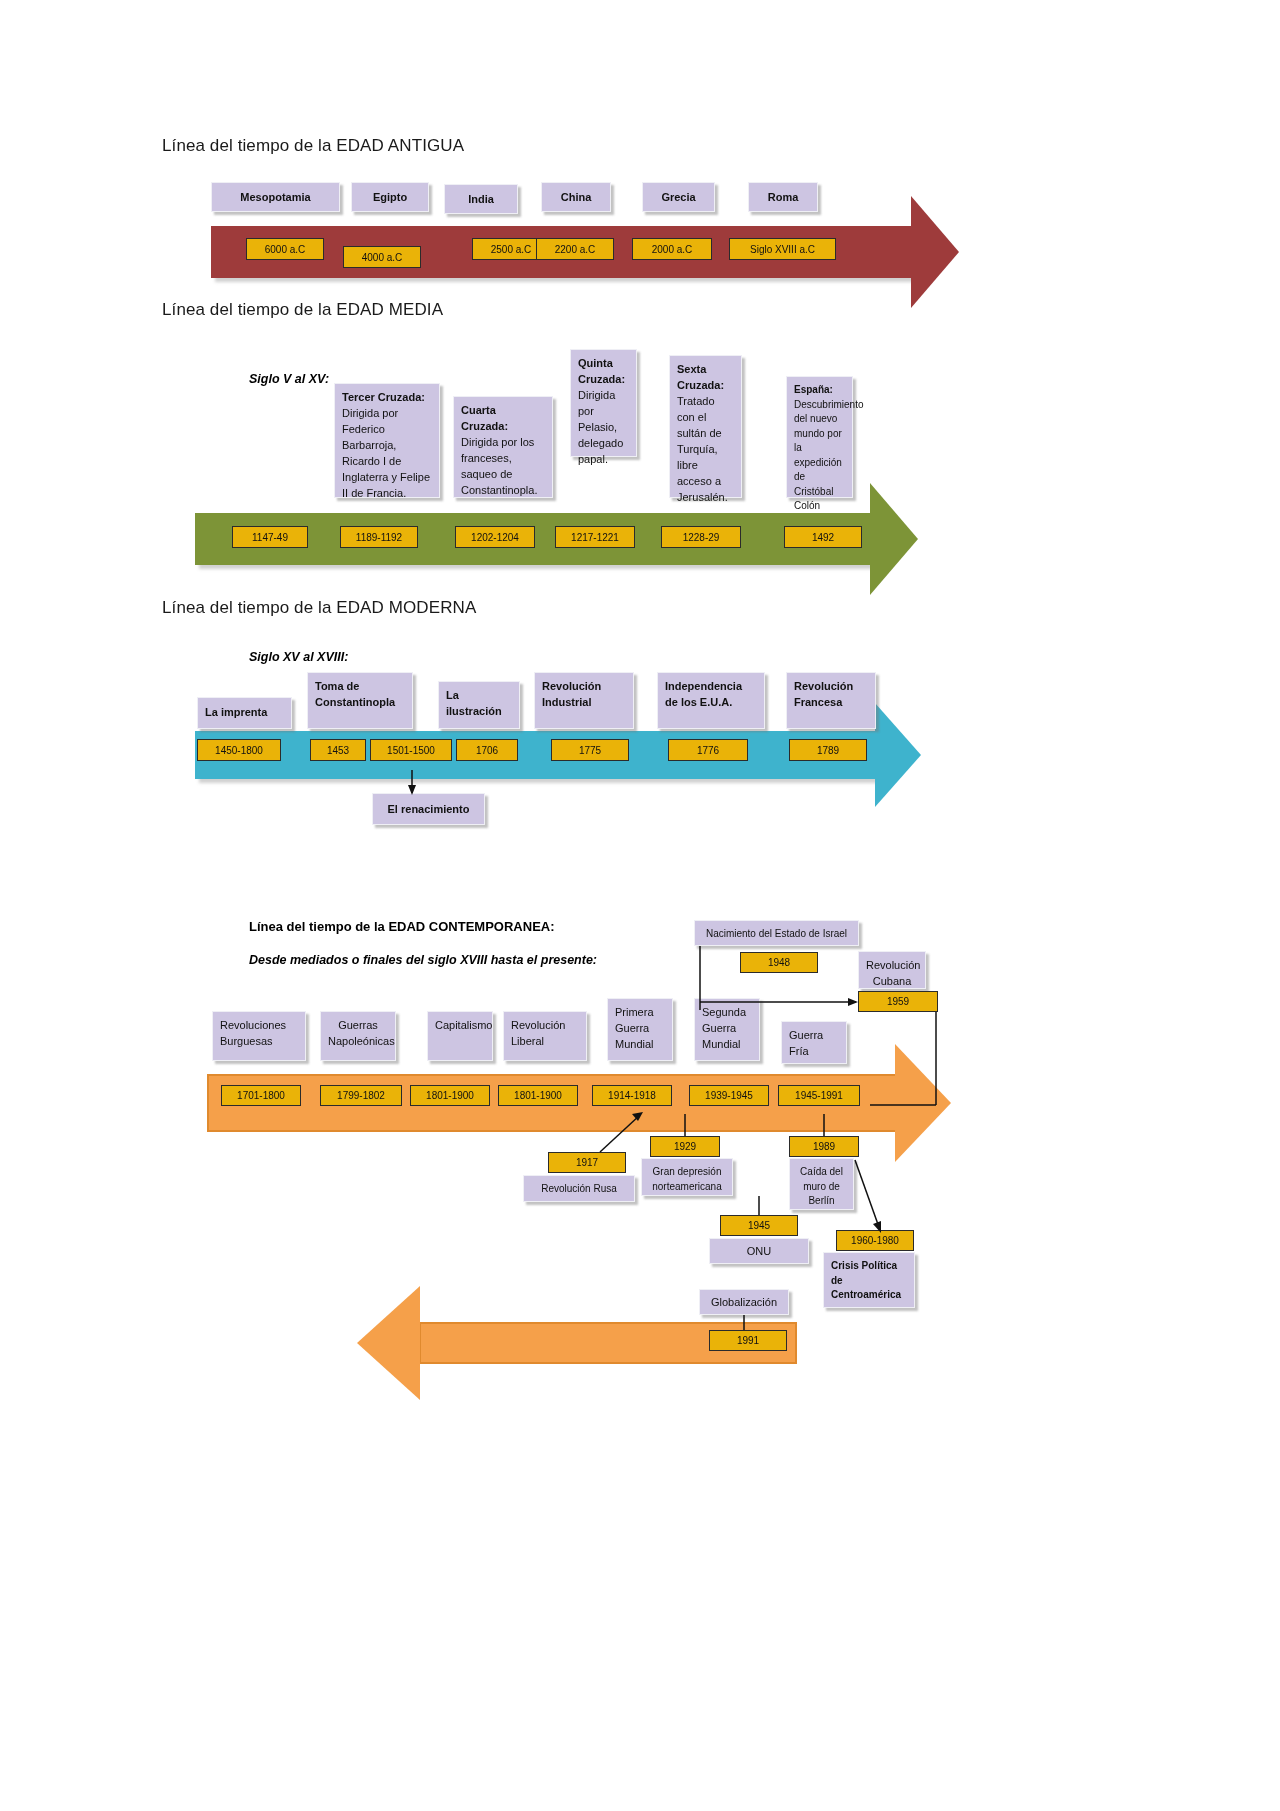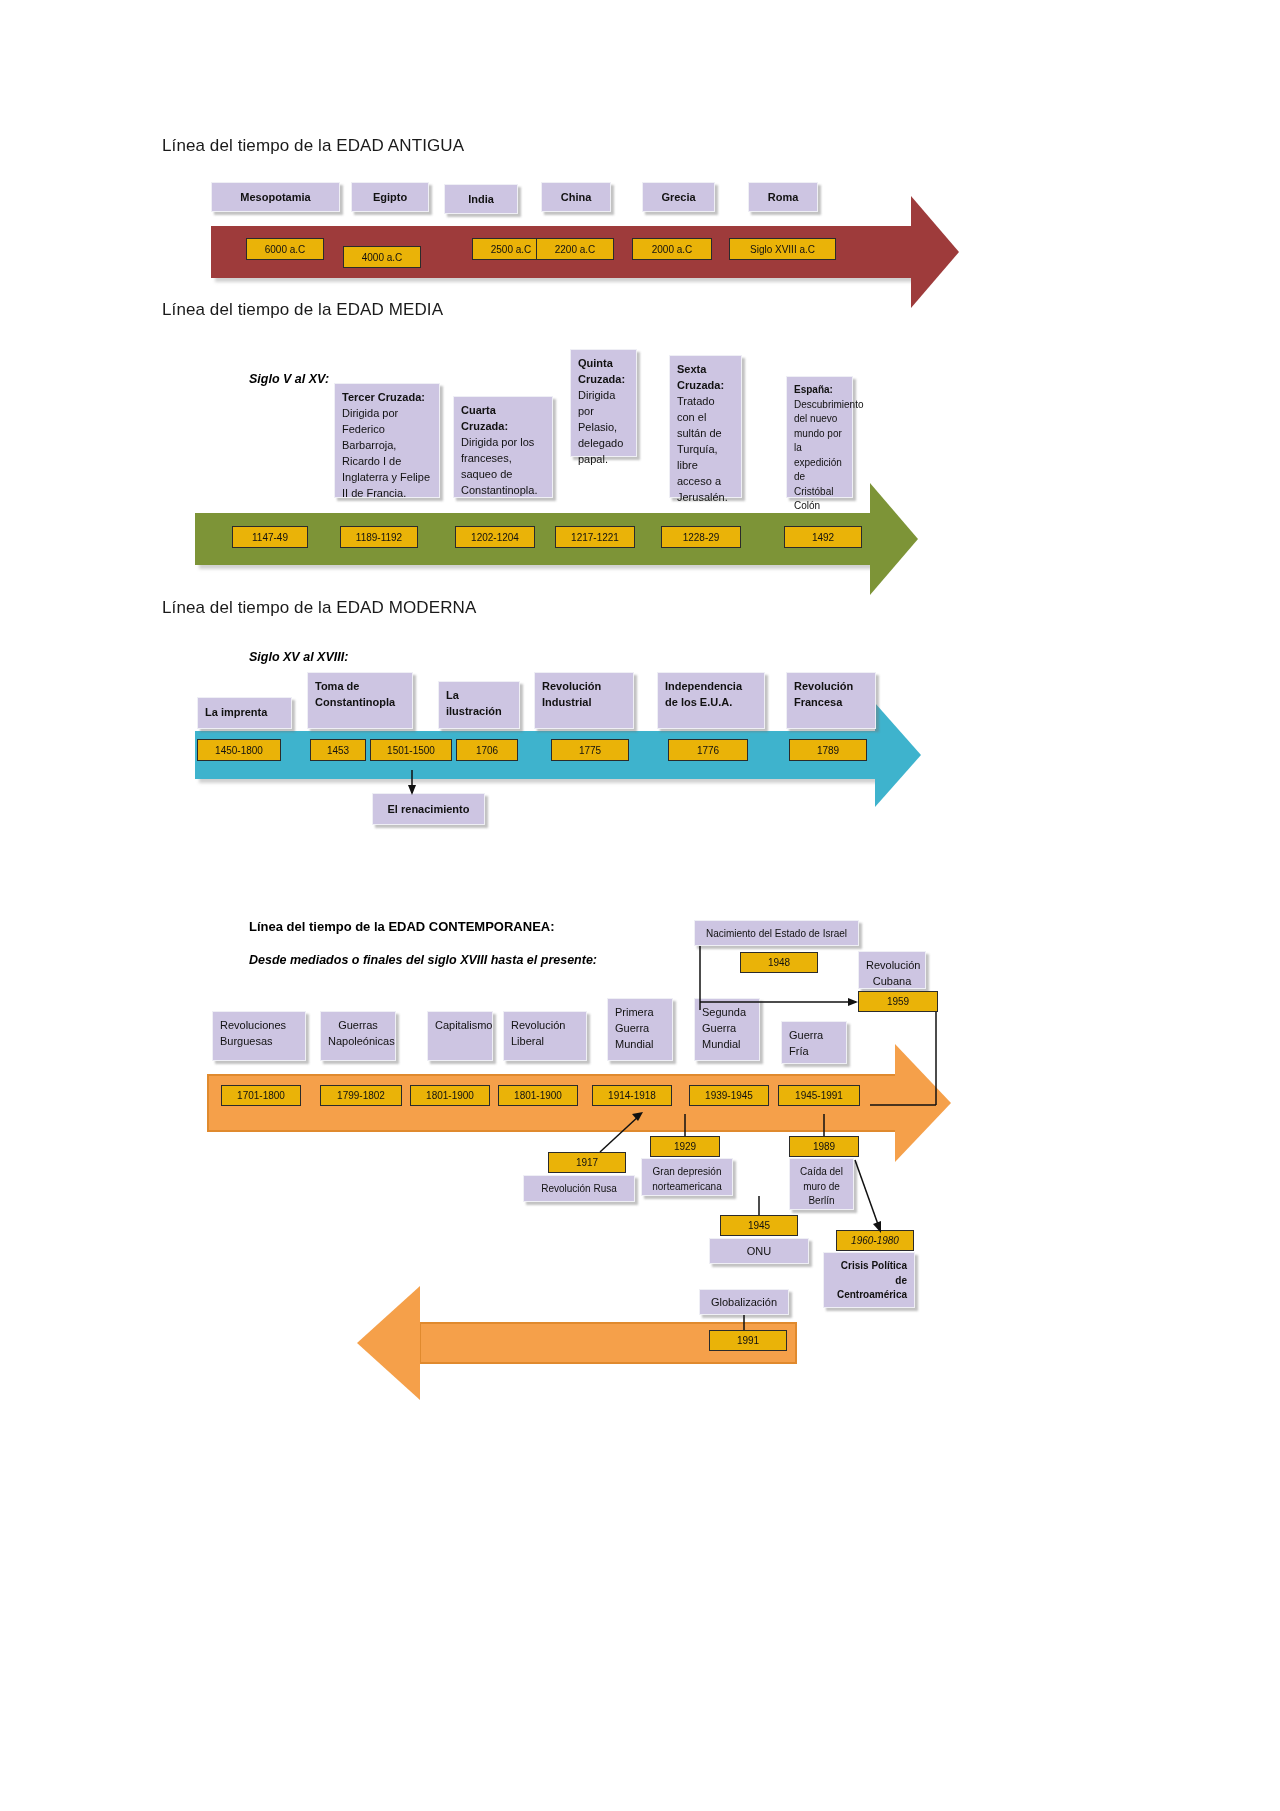--- a/index.html
+++ b/index.html
@@ -231,24 +231,24 @@
     </div>
   <div class="lav pad" style="left:789px;top:1158px;width:65px;height:52px;text-align:center;font-size:10px;"><span>Caída del muro de Berlín</span></div>
 
   <div class="chip" style="left:720px;top:1215px;width:78px;height:21px;">
       <span>1945</span>
     </div>
   <div class="lav center" style="left:709px;top:1238px;width:100px;height:26px;font-weight:normal;">
       <span>ONU</span>
     </div>
 
-  <div class="chip" style="left:836px;top:1230px;width:78px;height:21px;font-style:italic;">
+  <div class="chip" style="left:836px;top:1230px;width:78px;height:21px;">
       <span>1960-1980</span>
     </div>
-  <div class="lav pad" style="left:823px;top:1252px;width:92px;height:56px;text-align:right;font-weight:bold;font-size:10px;"><span>Crisis Política de Centroamérica</span></div>
+  <div class="lav pad" style="left:823px;top:1252px;width:92px;height:56px;text-align:left;font-weight:bold;font-size:10px;"><span>Crisis Política de Centroamérica</span></div>
 
   <div class="lav center" style="left:699px;top:1289px;width:90px;height:26px;font-weight:normal;">
       <span>Globalización</span>
     </div>
 
   <div class="band" style="left:419px;top:1322px;width:378px;height:42px;background:#f5a04a;border:2px solid #e08a2e;"></div>
   <div class="arrowhead" style="left:357px;top:1286px;border-top:57px solid transparent;border-bottom:57px solid transparent;border-right:63px solid #f5a04a;"></div>
   <div class="chip" style="left:709px;top:1330px;width:78px;height:21px;">
       <span>1991</span>
     </div>

